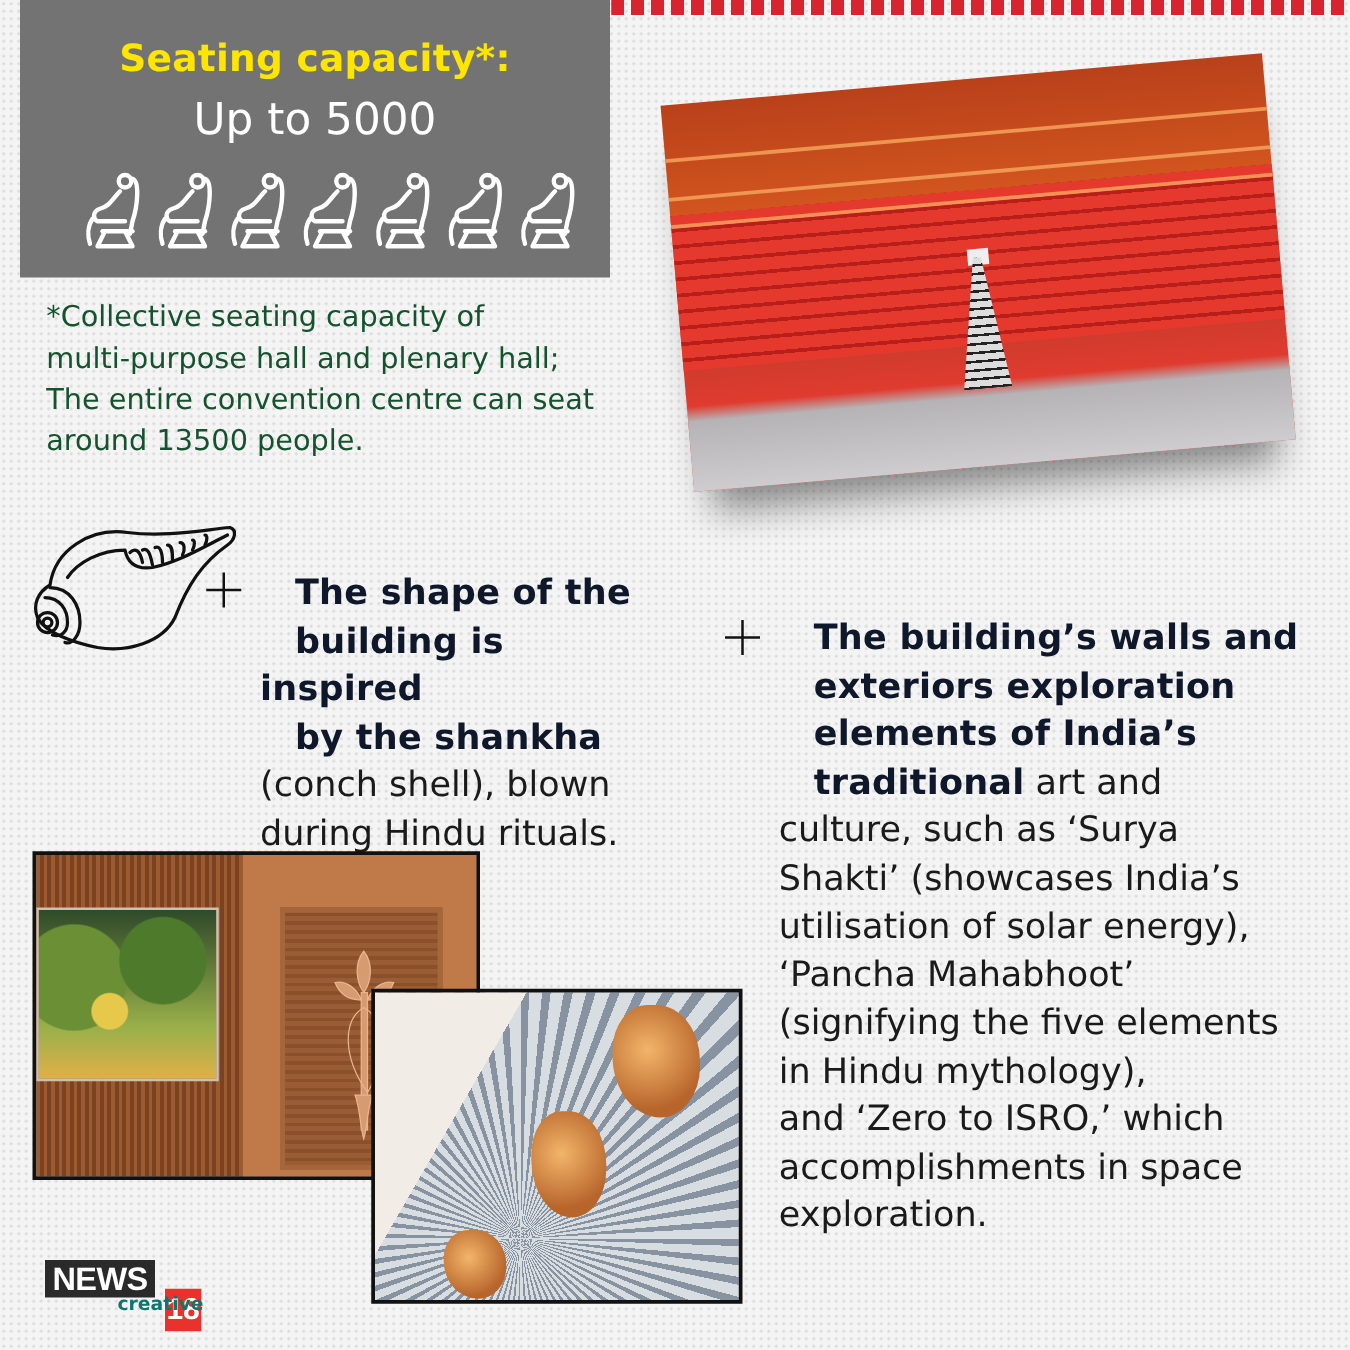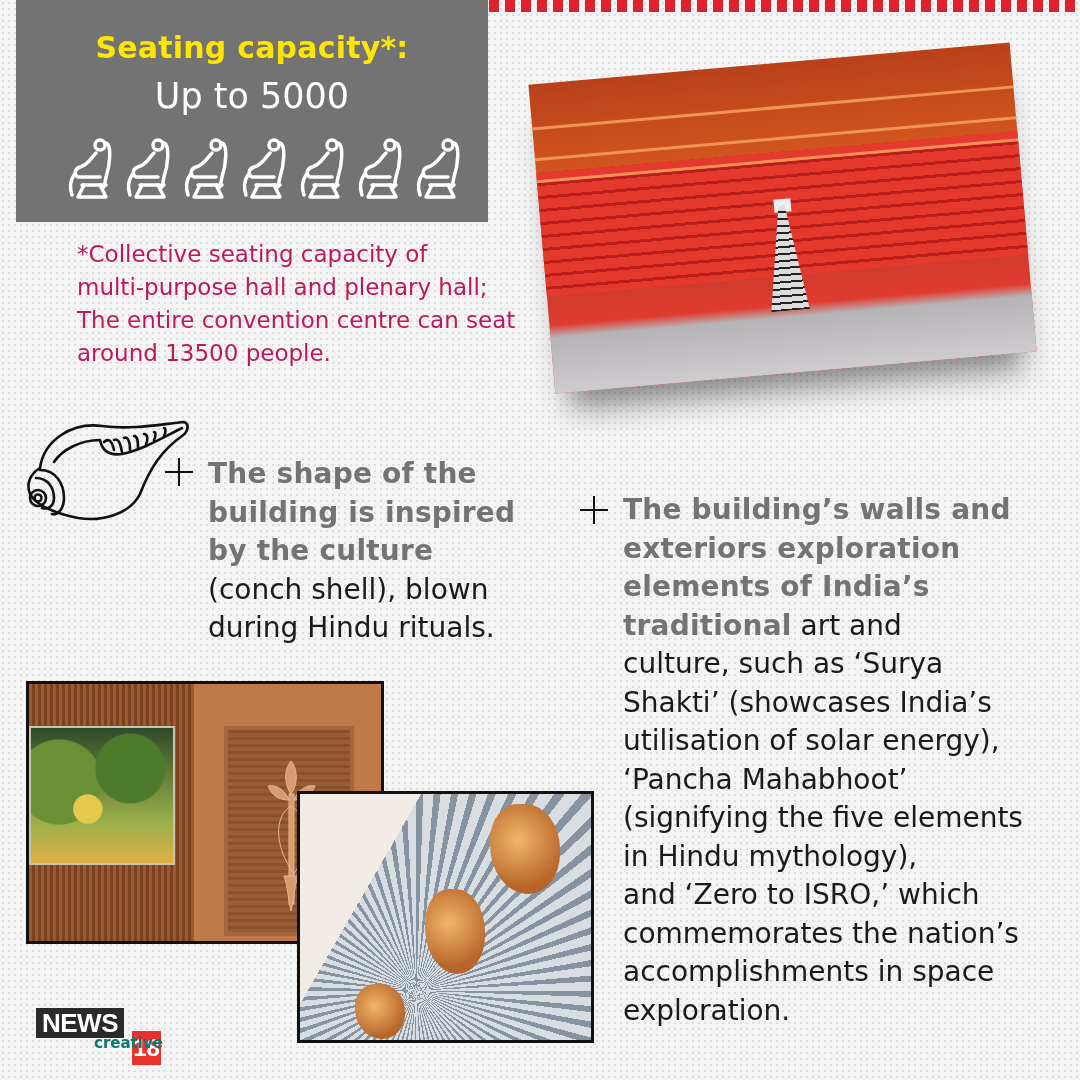--- a/index.html
+++ b/index.html
@@ -26,21 +26,21 @@
   .cap-value {
     position:absolute; left:0; width:100%; top:76px; text-align:center;
     color:#fff; font-size:35px; font-weight:normal;
   }
   .seat-row {
     position:absolute; left:50px; top:135px; display:flex; gap:6px;
   }
   .seat-icon { width:52px; height:66px; display:block; }
   .footnote {
     position:absolute; left:37px; top:238px; width:500px;
-    font-size:23px; line-height:33px; color:#be185d;margin-left:40px;
+    font-size:23px; line-height:33px; color:#14532d;
   }
   .photo-auditorium {
     position:absolute; left:541px; top:63px; width:483px; height:310px;
     transform: rotate(-5deg); transform-origin:center;
     background:
       linear-gradient(180deg, rgba(0,0,0,0) 0%, rgba(0,0,0,0) 78%, #b6b3b6 82%, #cfcccf 100%),
       repeating-linear-gradient(180deg, #e5392d 0 10px, #b81f1b 10px 13px) 0 48% / 100% 40% no-repeat,
       linear-gradient(180deg, #b9411a 0%, #d3561f 30%, #c4481a 45%, #8f2e12 50%, #c23b2a 60%, #e33b30 80%);
     box-shadow: 0 30px 30px -14px rgba(0,0,0,0.45);
     overflow:hidden;
@@ -103,21 +103,21 @@
   }
   .bullet-plus::before, .bullet-plus::after {
     content:""; position:absolute; background:#111;
   }
   .bullet-plus::before { left:0; top:13px; width:28px; height:1.5px; }
   .bullet-plus::after  { left:13px; top:0; width:1.5px; height:28px; }
   .conch-icon { position:absolute; left:22px; top:410px; width:170px; height:115px; }
   .text-block {
     position:absolute; font-size:28px; line-height:38.5px; color:#1a1a1a;
   }
-  .text-block b { font-weight:900; color:#737373; letter-spacing:0.2px; }
+  .text-block b { font-weight:900; color:#0f172a; letter-spacing:0.2px;margin-left:28px; }
   .logo {
     position:absolute; left:36px; top:1000px; width:130px; height:52px;
   }
   .logo-news {
     position:absolute; left:0; top:8px; height:30px; padding:0 6px;
     background:#2a2a2a; color:#fff; font-weight:900; font-size:26px; line-height:30px;
     font-family: "Liberation Sans", sans-serif; letter-spacing:-0.5px;
   }
   .logo-18 {
     position:absolute; left:96px; top:0; width:29px; height:34px;
@@ -242,39 +242,38 @@
     <path d="M122 24 C126 24 126 30 124 34"></path>
     <path d="M132 22 C134 22 134 26 132 30"></path>
     <path d="M142 18 C144 18 144 22 142 26"></path>
   </g>
 </svg>
 
 <div class="bullet-plus" style="left:165px; top:458px;"></div>
 <div class="text-block" style="left:208px; top:455px; width:330px;">
   <div><b>The shape of the</b></div>
   <div><b>building is inspired</b></div>
-  <div><b>by the culture</b></div>
+  <div><b>by the shankha</b></div>
   <div>(conch shell), blown</div>
   <div>during Hindu rituals.</div>
 </div>
 
 <div class="bullet-plus" style="left:580px; top:496px;"></div>
 <div class="text-block" style="left:623px; top:491px; width:440px;">
   <div><b>The building’s walls and</b></div>
   <div><b>exteriors exploration</b></div>
   <div><b>elements of India’s</b></div>
   <div><b>traditional</b><span> art and</span></div>
   <div>culture, such as ‘Surya</div>
   <div>Shakti’ (showcases India’s</div>
   <div>utilisation of solar energy),</div>
   <div>‘Pancha Mahabhoot’</div>
   <div>(signifying the five elements</div>
   <div>in Hindu mythology),</div>
   <div>and ‘Zero to ISRO,’ which</div>
-  <div>commemorates the nation’s</div>
   <div>accomplishments in space</div>
   <div>exploration.</div>
 </div>
 
 <div class="photo-frame photo-door">
   <div class="door-painting"></div>
   <div class="door-frame">
     <div class="door-panel">
       <svg class="door-motif" viewBox="0 0 55 160">
         <g fill="#d79b72" stroke="#e8b58e" stroke-width="1">

